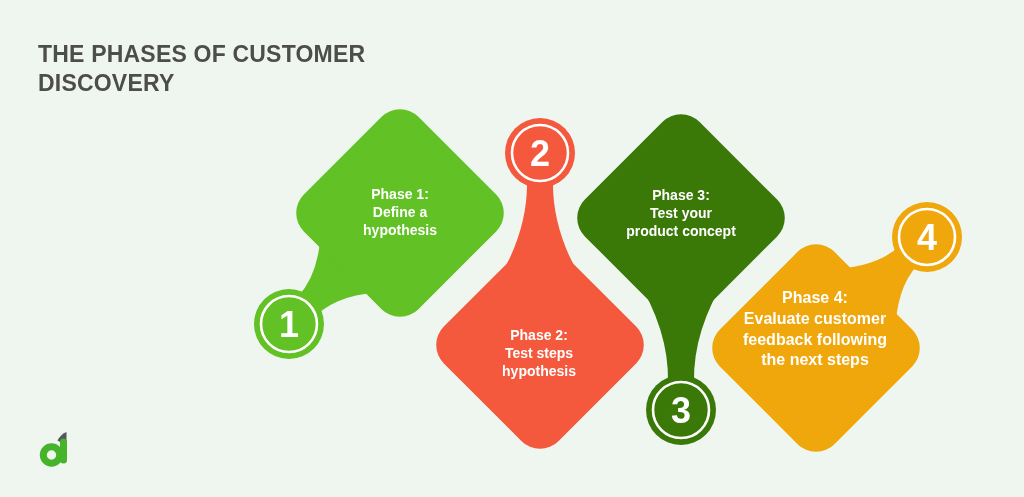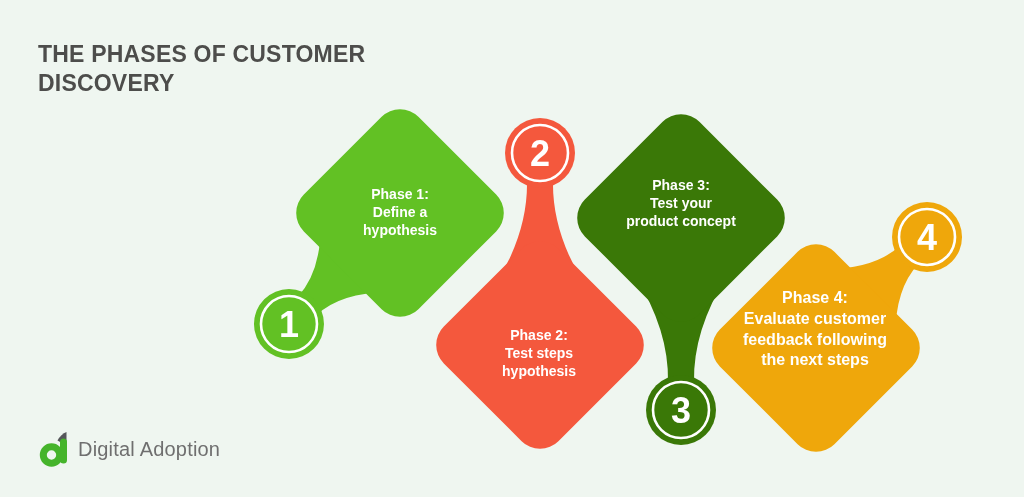--- a/index.html
+++ b/index.html
@@ -121,35 +121,34 @@
 
   <div class="page-title">THE PHASES OF CUSTOMER
 DISCOVERY</div>
 
   <div class="phase-label" style="left:400px; top:212px;">Phase 1:
 Define a
 hypothesis</div>
   <div class="phase-label" style="left:539px; top:353px;">Phase 2:
 Test steps
 hypothesis</div>
-  <div class="phase-label" style="left:681px; top:203px;">Phase 3:
+  <div class="phase-label" style="left:681px; top:213px;">Phase 3:
 Test your
 product concept</div>
   <div class="phase-label small" style="left:815px; top:330px;">Phase 4:
 Evaluate customer
 feedback following
 the next steps</div>
 
   <div class="phase-number" style="left:289px; top:325px;">1</div>
   <div class="phase-number" style="left:540px; top:154px;">2</div>
   <div class="phase-number" style="left:681px; top:411px;">3</div>
   <div class="phase-number" style="left:927px; top:238px;">4</div>
 
   <div class="logo">
     <svg class="logo-icon" width="34" height="38" viewBox="0 0 34 38" aria-hidden="true">
       <path d="M 28.5 2 L 28.5 14.5 Q 23.5 13.5 19.5 10.5 Q 23 4 28.5 2 Z" fill="#55565A"></path>
       <circle cx="13.5" cy="25" r="8.2" fill="none" stroke-width="7" stroke="#45B42B"></circle>
       <line x1="25.5" y1="12" x2="25.5" y2="30" stroke-width="7" stroke-linecap="round" stroke="#45B42B"></line>
     </svg>
-    <span class="logo-text">Digital Adoption</span>
   </div>
 
 </div>
 
 </body></html>

